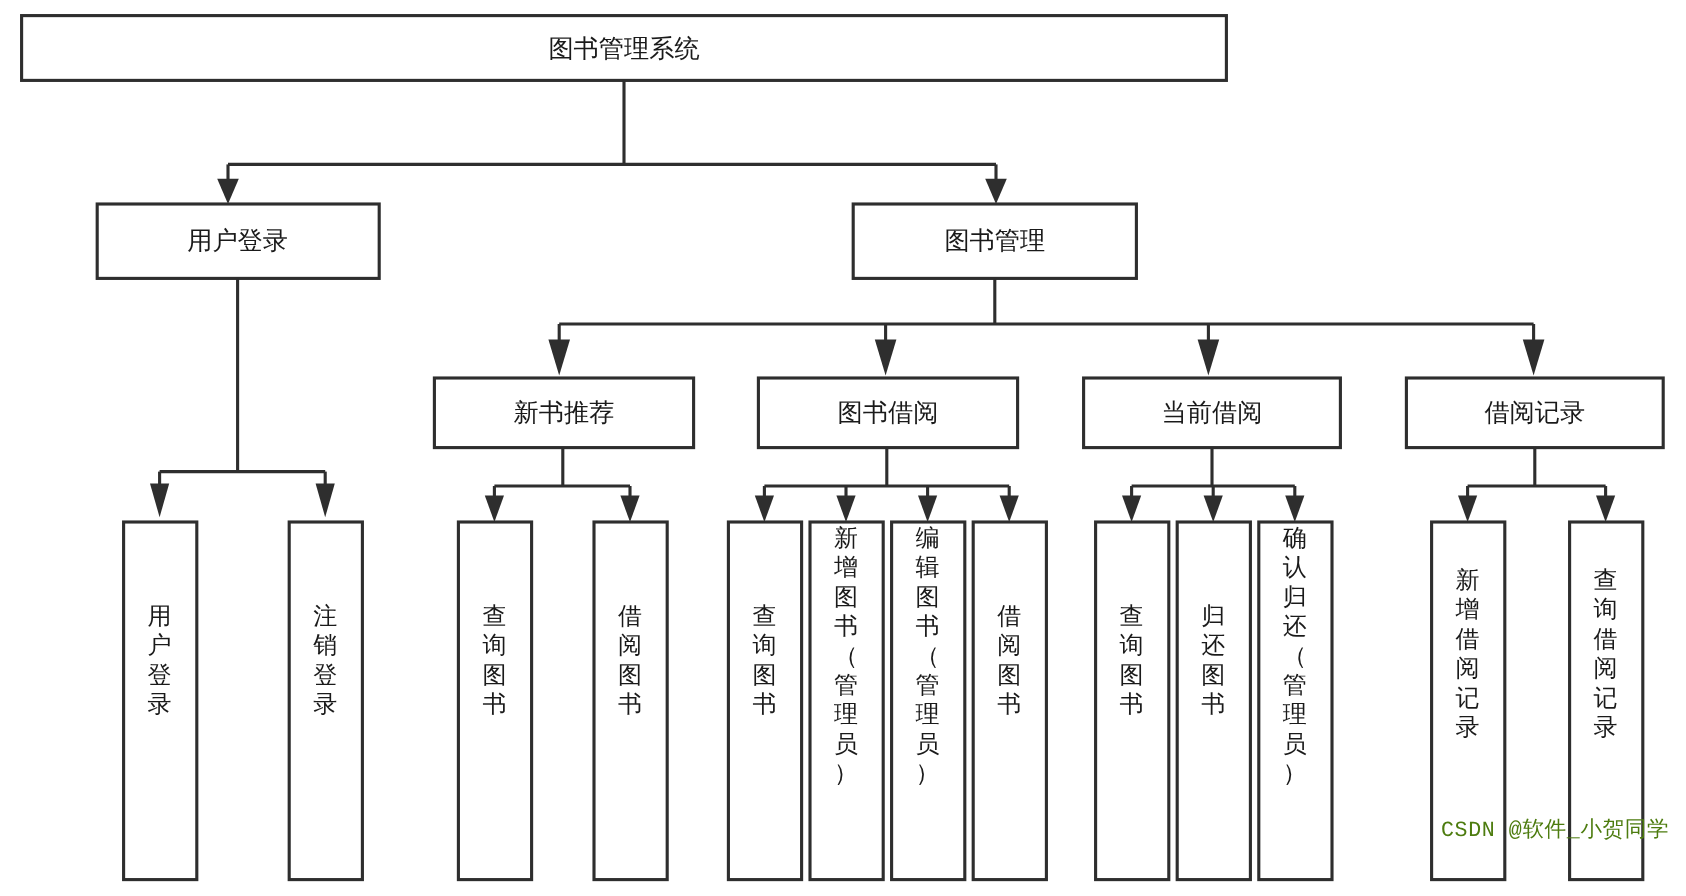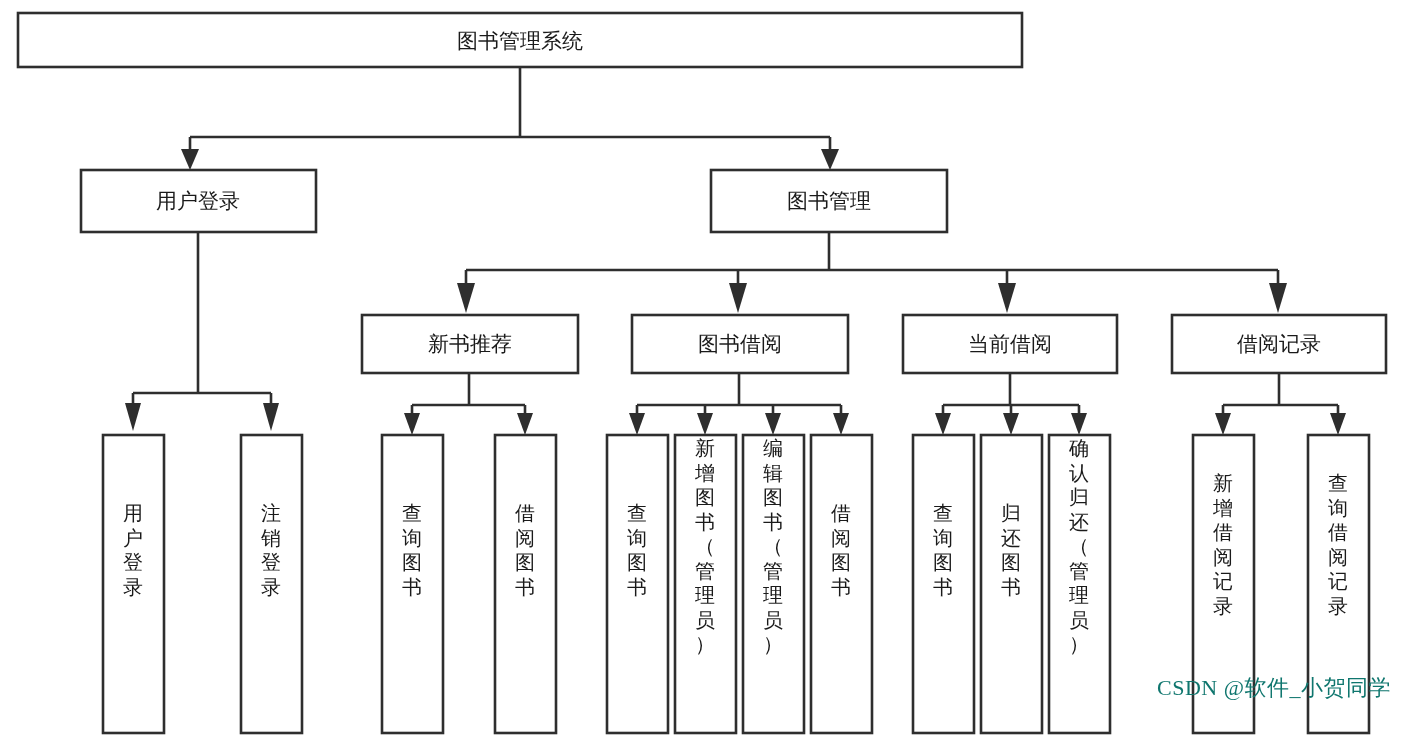--- a/index.html
+++ b/index.html
@@ -51,23 +51,23 @@
   .leaf-label {
     font-family: "DejaVu Sans", "Liberation Sans", sans-serif;
     font-size: 20px;
     fill: #1a1a1a;
     text-anchor: middle;
   }
   .watermark {
     position: absolute;
     right: 14px;
     bottom: 6px;
-    font-family: Liberation Serif, serif;
-    font-size: 22px;
-    color: #0f766e;
+    font-family: Liberation Mono, monospace;
+    font-size: 18px;
+    color: #4d7c0f;
     letter-spacing: 0.5px;
     white-space: nowrap;
     user-select: none;
   }
 </style>
 </head>
 <body>
 
 <div id="diagram-root">
 

